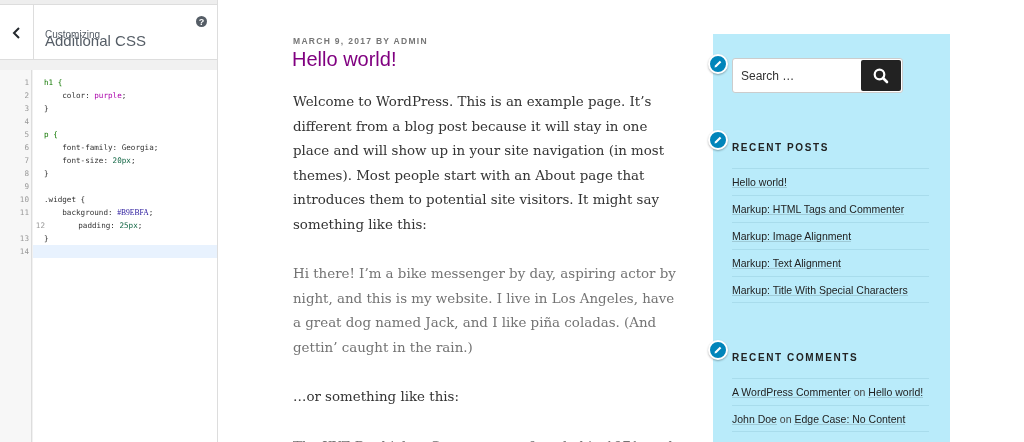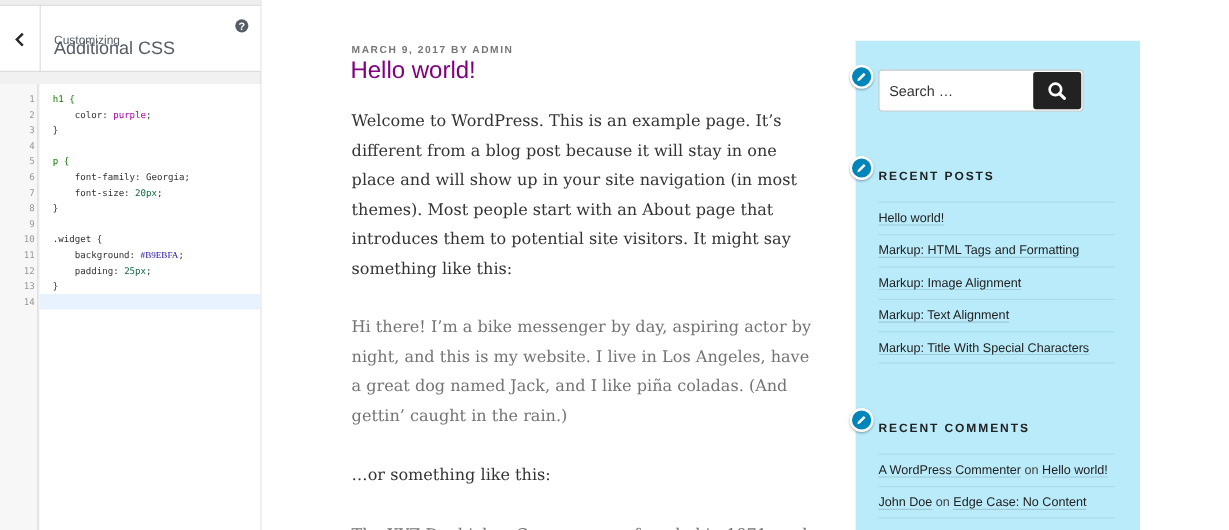--- a/index.html
+++ b/index.html
@@ -75,21 +75,21 @@
         <div class="code-line" style="top: 19px;"><span class="ln">2</span><span class="tx"><span>    color: </span><span class="tok-purple">purple</span><span>;</span></span></div>
         <div class="code-line" style="top: 32px;"><span class="ln">3</span><span class="tx"><span>}</span></span></div>
         <div class="code-line" style="top: 45px;"><span class="ln">4</span><span class="tx"></span></div>
         <div class="code-line" style="top: 58px;"><span class="ln">5</span><span class="tx"><span class="tok-sel">p {</span></span></div>
         <div class="code-line" style="top: 71px;"><span class="ln">6</span><span class="tx"><span>    font-family: Georgia;</span></span></div>
         <div class="code-line" style="top: 84px;"><span class="ln">7</span><span class="tx"><span>    font-size: </span><span class="tok-num">20px</span><span>;</span></span></div>
         <div class="code-line" style="top: 97px;"><span class="ln">8</span><span class="tx"><span>}</span></span></div>
         <div class="code-line" style="top: 110px;"><span class="ln">9</span><span class="tx"></span></div>
         <div class="code-line" style="top: 123px;"><span class="ln">10</span><span class="tx"><span>.widget {</span></span></div>
         <div class="code-line" style="top: 136px;"><span class="ln">11</span><span class="tx"><span>    background: </span><span class="tok-hex">#B9EBFA</span><span>;</span></span></div>
-        <div class="code-line" style="top: 149px;"><span class="ln">12</span><span class="tx"><span>    padding: </span><span class="tok-num">25px</span><span>;</span></span></div>
+        <div class="code-line" style="top: 149px; margin-left: 16px;"><span class="ln">12</span><span class="tx"><span>    padding: </span><span class="tok-num">25px</span><span>;</span></span></div>
         <div class="code-line" style="top: 162px;"><span class="ln">13</span><span class="tx"><span>}</span></span></div>
         <div class="active-bg" style="top: 175px;"></div>
         <div class="code-line" style="top: 175px;"><span class="ln">14</span><span class="tx"></span></div>
       </div>
   </div>
 </div>
 
 <div class="preview">
   <div class="post-meta">MARCH 9, 2017 BY ADMIN</div>
   <div class="post-title">Hello world!</div>
@@ -118,21 +118,21 @@
     </div>
 
     <div class="edit-shortcut" style="left:-5px; top:96px;">
       <svg viewBox="0 0 10 10">
           <path d="M1.5 8.5 L2 6.5 L6.8 1.7 L8.3 3.2 L3.5 8 Z" fill="#fff"></path>
         </svg>
     </div>
     <div class="widget-title" style="top:108px;">RECENT POSTS</div>
     <ul class="widget-list" style="top:134px;" id="recent-posts">
         <li><a>Hello world!</a></li>
-        <li><a>Markup: HTML Tags and Formatting</a></li>
+        <li><a>Markup: HTML Tags and Commenter</a></li>
         <li><a>Markup: Image Alignment</a></li>
         <li><a>Markup: Text Alignment</a></li>
         <li><a>Markup: Title With Special Characters</a></li>
       </ul>
 
     <div class="edit-shortcut" style="left:-5px; top:306px;">
       <svg viewBox="0 0 10 10">
           <path d="M1.5 8.5 L2 6.5 L6.8 1.7 L8.3 3.2 L3.5 8 Z" fill="#fff"></path>
         </svg>
     </div>

